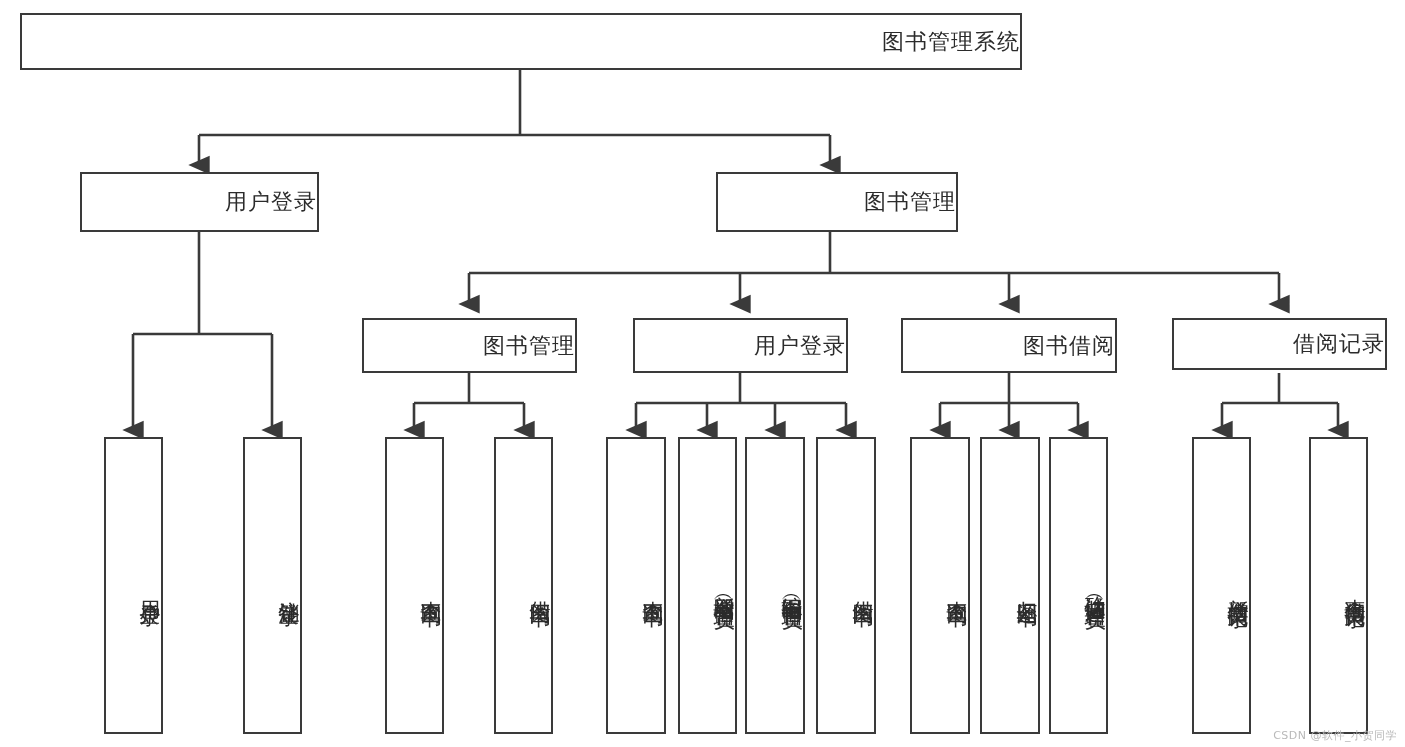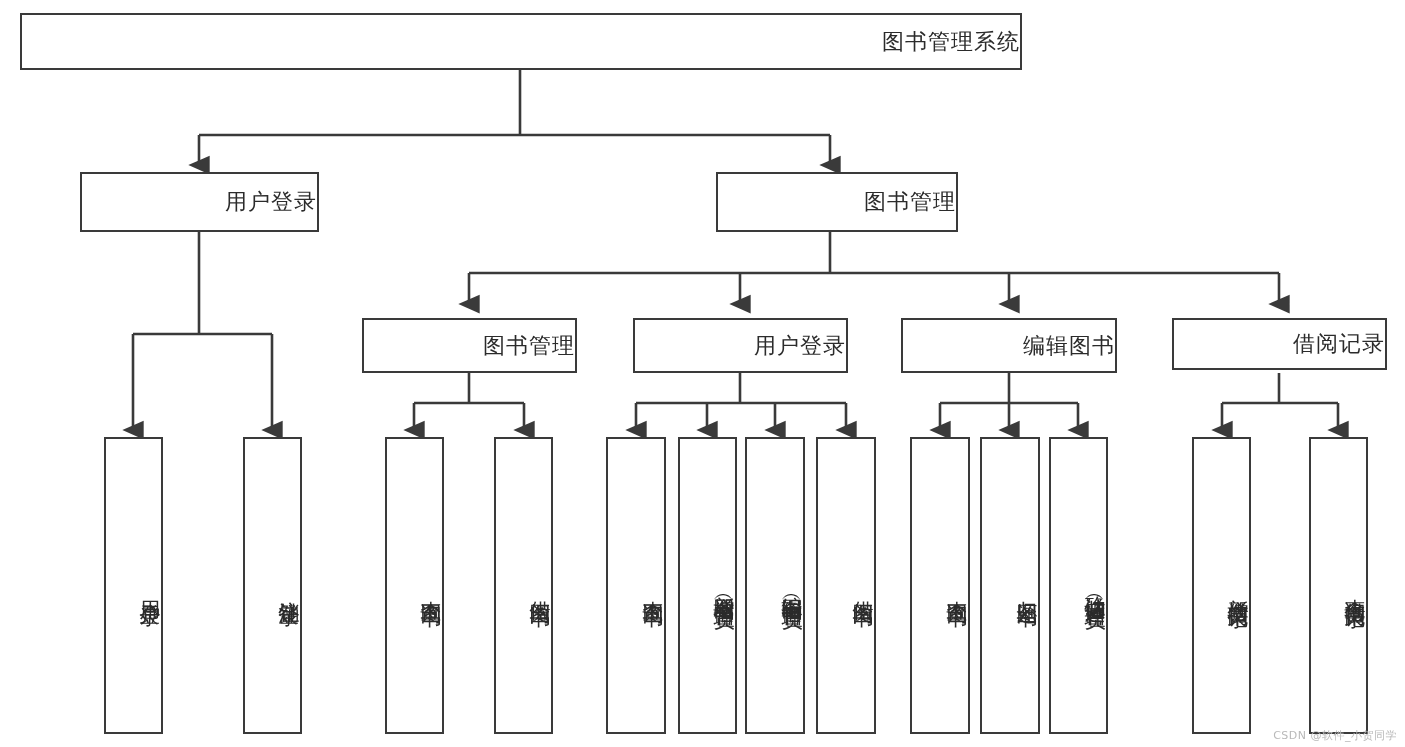--- a/index.html
+++ b/index.html
@@ -133,21 +133,21 @@
     <span>图书管理</span>
   </div>
 
   <div class="node horiz" style="left:362px; top:318px; width:215px; height:55px;">
     <span>图书管理</span>
   </div>
   <div class="node horiz" style="left:633px; top:318px; width:215px; height:55px;">
     <span>用户登录</span>
   </div>
   <div class="node horiz" style="left:901px; top:318px; width:216px; height:55px;">
-    <span>编辑图书</span>
+    <span>图书借阅</span>
   </div>
   <div class="node horiz" style="left:1172px; top:318px; width:215px; height:52px;">
     <span>借阅记录</span>
   </div>
 
   <div class="node vert" style="left:104px; top:437px; width:59px; height:297px;">
     <span>用户登录</span>
   </div>
   <div class="node vert" style="left:243px; top:437px; width:59px; height:297px;">
     <span>注销登录</span>

